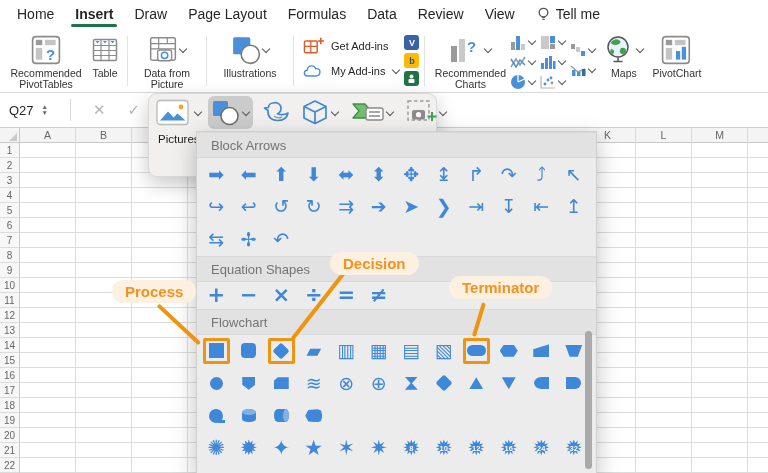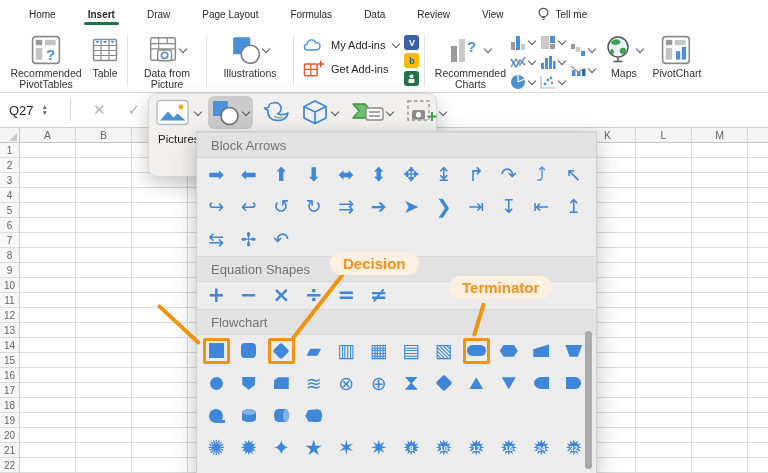--- a/index.html
+++ b/index.html
@@ -1,20 +1,20 @@
 <!DOCTYPE html>
 <html><head>
 <meta charset="utf-8">
 <style>
   html,body{margin:0;padding:0;background:#fff;}
   .stage{position:relative;width:768px;height:473px;overflow:hidden;background:#fff;
          font-family:"Liberation Sans","DejaVu Sans",sans-serif;color:#262626;}
   
   .tabbar{position:absolute;left:0;top:0;width:768px;height:28px;display:flex;align-items:center;
-          padding-left:28px;gap:30px;background:#fff;box-sizing:border-box;font-size:10px;}
+          padding-left:16px;gap:19px;background:#fff;box-sizing:border-box;font-size:14px;}
   .tab{position:relative;padding:6px 1px;cursor:default;white-space:nowrap;display:flex;align-items:center;gap:5px;}
   .tab.active{font-weight:bold;}
   .tab.active::after{content:'';position:absolute;left:-3px;right:-3px;bottom:1px;height:3px;background:#1e7446;border-radius:2px;}
   
   .ribbon{position:absolute;left:0;top:28px;width:768px;height:65px;background:#fff;
           border-bottom:1px solid #dadada;display:flex;align-items:flex-start;box-sizing:border-box;padding:2px 4px 0 4px;}
   .rbtn{display:flex;flex-direction:column;align-items:center;justify-content:flex-start;
         font-size:10.5px;color:#333;text-align:center;line-height:11px;padding:2px 3px;}
   .rbtn .ric{height:36px;display:flex;align-items:center;justify-content:center;}
   .rdiv{width:1px;background:#e3e3e3;margin:6px 5px;height:50px;align-self:flex-start;}
@@ -190,36 +190,36 @@
             </svg>
         </span>
         <span class="chev"></span>
       </span>
       <span>Illustrations</span>
     </div>
     <div class="rdiv"></div>
     <div class="addins">
       <div class="addin-row">
         <span>
-          <svg width="22" height="17" viewBox="0 0 24 18">
-              <path d="M5 15 q-3.5 0 -3.5 -3.2 q0 -3 3.2 -3.2 q0.3 -4.6 4.8 -4.6 q3.5 0 4.4 3.1 q4.6 -0.6 4.6 3.3 q0 4.6 -4.6 4.6 z" fill="none" stroke="#4a90d9" stroke-width="1.5"></path>
-            </svg>
-        </span>
-        <span>My Add-ins</span>
-        <span class="chev"></span>
-      </div>
-      <div class="addin-row">
-        <span>
           <svg width="22" height="20" viewBox="0 0 24 22">
               <rect x="1.5" y="5.5" width="14" height="13" rx="1.5" fill="none" stroke="#e05a28" stroke-width="1.6"></rect>
               <path d="M1.5 11.5 h14 M8.5 5.5 v13" stroke="#e05a28" stroke-width="1.4"></path>
               <path d="M19.5 2 v7 M16 5.5 h7" stroke="#e05a28" stroke-width="1.7"></path>
             </svg>
         </span>
         <span>Get Add-ins</span>
+      </div>
+      <div class="addin-row">
+        <span>
+          <svg width="22" height="17" viewBox="0 0 24 18">
+              <path d="M5 15 q-3.5 0 -3.5 -3.2 q0 -3 3.2 -3.2 q0.3 -4.6 4.8 -4.6 q3.5 0 4.4 3.1 q4.6 -0.6 4.6 3.3 q0 4.6 -4.6 4.6 z" fill="none" stroke="#4a90d9" stroke-width="1.5"></path>
+            </svg>
+        </span>
+        <span>My Add-ins</span>
+        <span class="chev"></span>
       </div>
     </div>
     <div class="tilecol">
       <span class="tile" style="background:#3b62a8;">V</span>
       <span class="tile" style="background:#ffb900;color:#1a57a5;">b</span>
       <span class="tile" style="background:#217346;">
         <svg width="9" height="9" viewBox="0 0 9 9">
             <circle cx="4.5" cy="2.5" r="2" fill="#fff"></circle>
             <rect x="1.5" y="5" width="6" height="4" rx="1" fill="#fff"></rect>
           </svg>
@@ -826,16 +826,17 @@
           <span class="boxwrap">
             <span class="mglyph starg">✹<span class="starnum">32</span></span>
           </span>
         </span>
       </div>
     </div>
 
   <div class="cline" style="left:158px;top:303px;width:57px;transform:rotate(43deg);"></div>
   <div class="cline" style="left:351px;top:262px;width:96px;transform:rotate(128deg);"></div>
   <div class="cline" style="left:484px;top:301px;width:35px;transform:rotate(107deg);"></div>
+  <div class="callout" style="left:112px;top:280px;">Process</div>
   <div class="callout" style="left:330px;top:252px;">Decision</div>
   <div class="callout" style="left:449px;top:276px;text-align:right;">Terminator</div>
 
 </div>
 
 </body></html>

